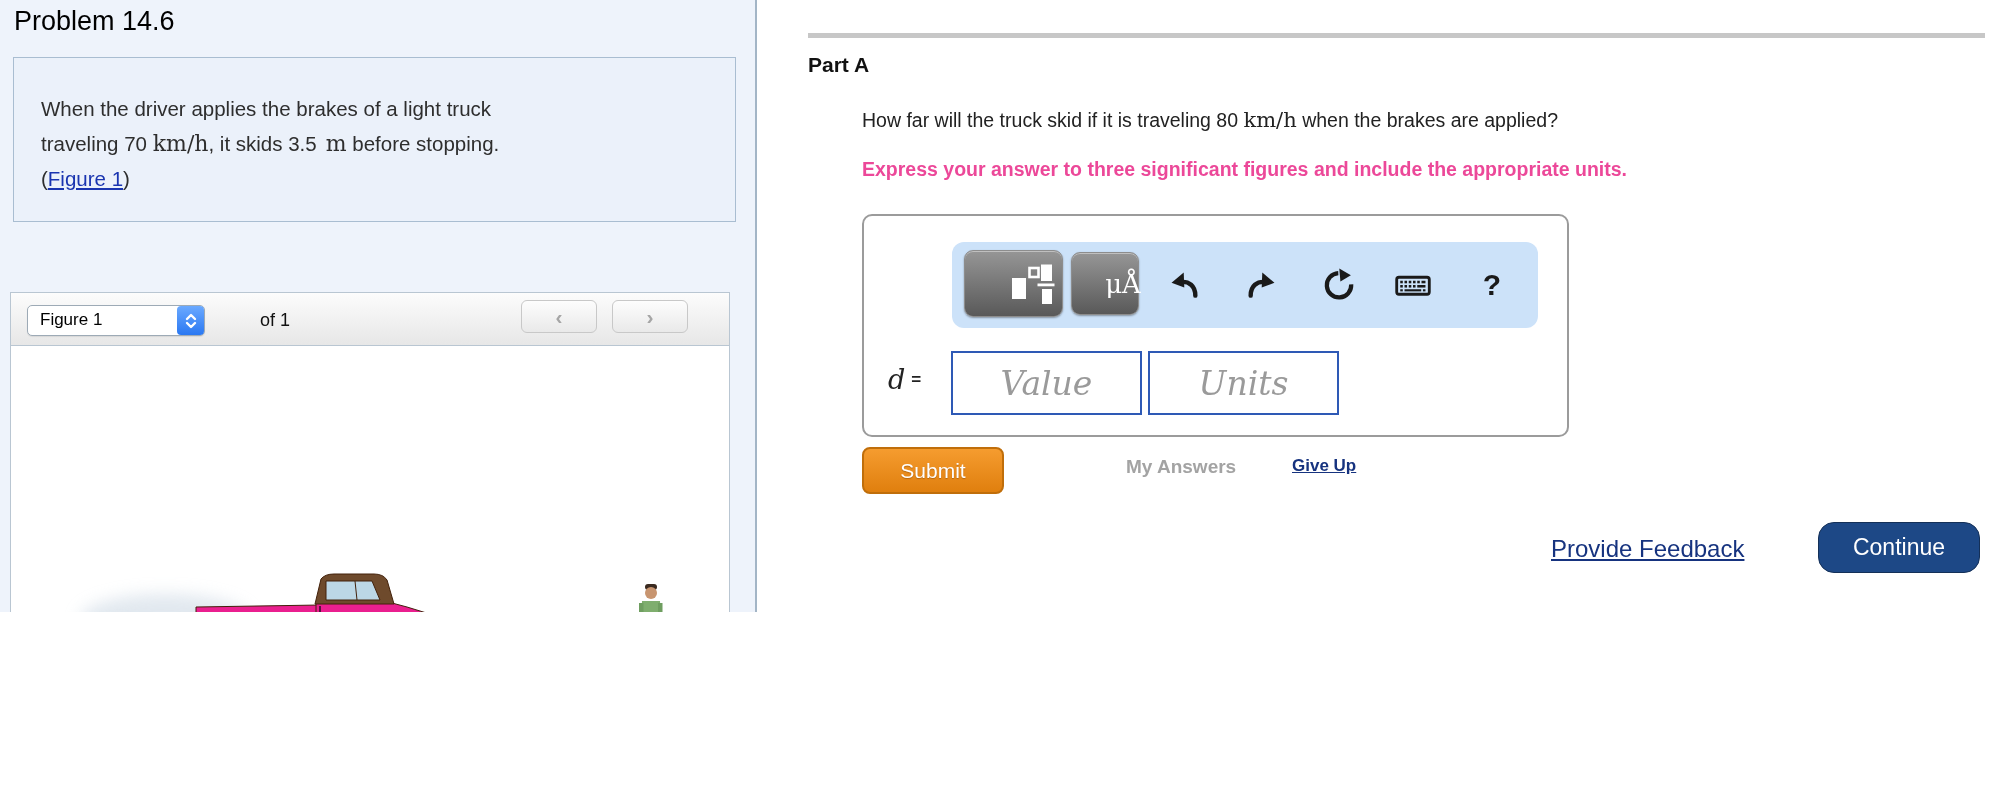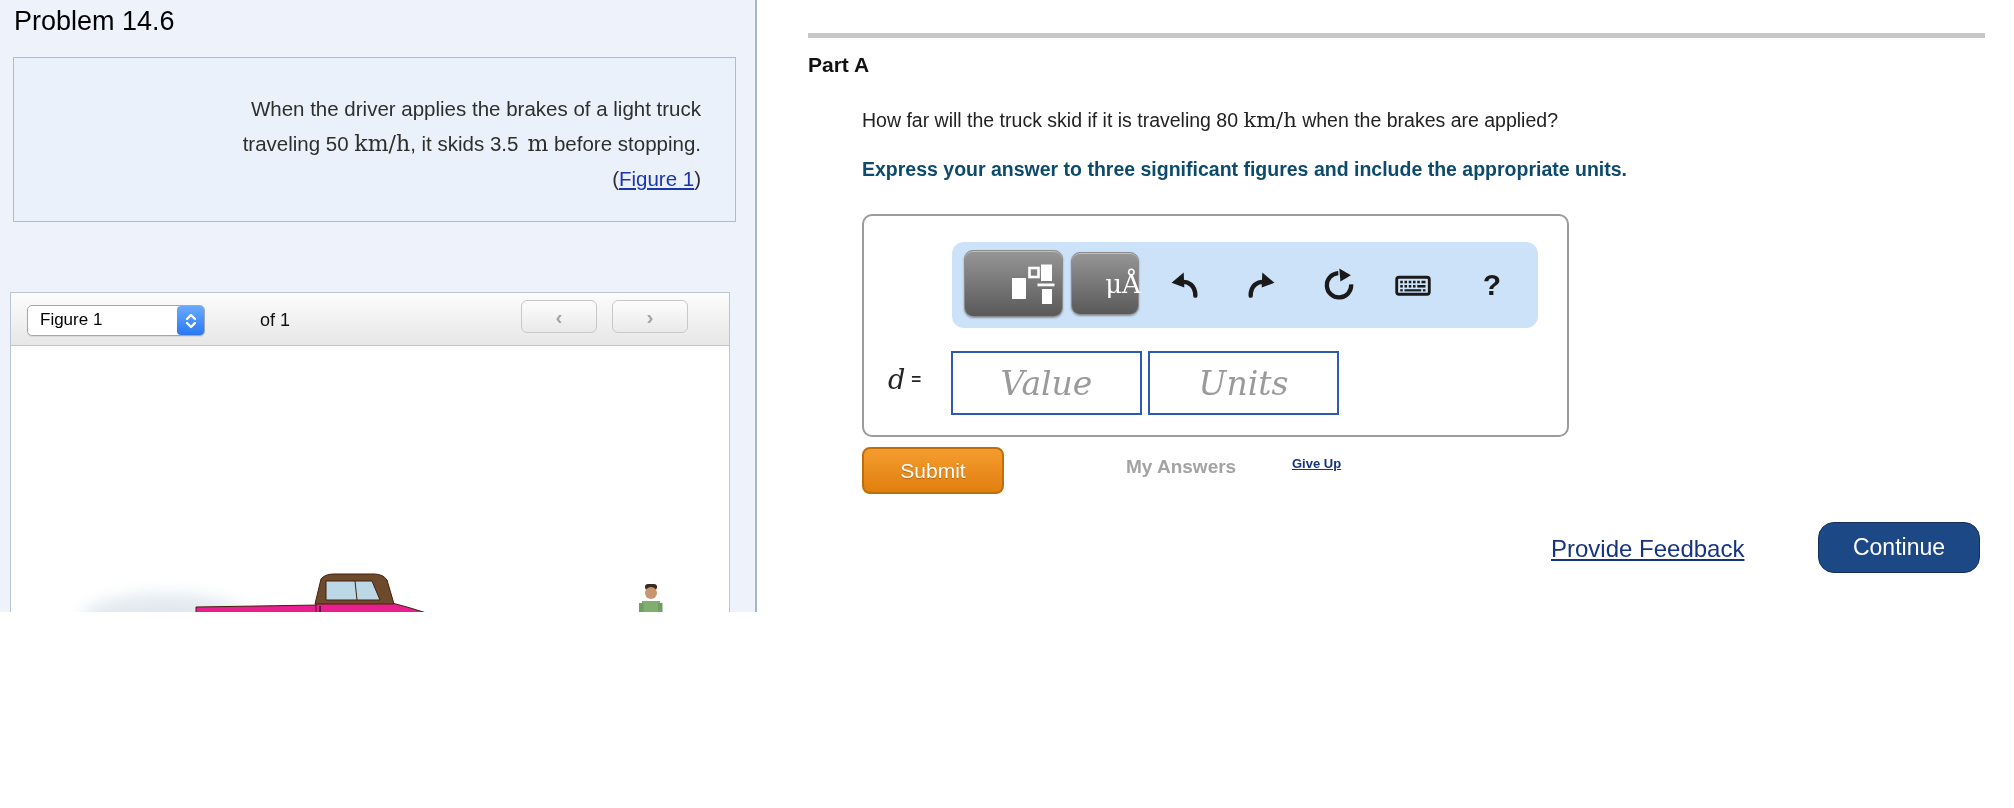--- a/index.html
+++ b/index.html
@@ -15,21 +15,21 @@
   .left-panel { position:absolute; left:0; top:0; width:755px; height:808px; background:#eef3fb; }
   .panel-divider { position:absolute; left:755px; top:0; width:2px; height:808px; background:#a3b5c6; }
   .problem-title { position:absolute; left:14px; top:6px; font-size:27px; color:#000; }
 
   .problem-box {
     position:absolute; left:13px; top:57px; width:723px; height:165px;
     background:#ebf1fa; border:1px solid #a9bdd1;
   }
   .problem-text {
     position:absolute; left:27px; top:33px; width:660px;
-    font-size:20.5px; line-height:35px; color:#2e2e2e;text-align:right;
+    font-size:20.5px; line-height:35px; color:#2e2e2e;
   }
   .problem-text .serif { font-size:22px; }
   .figure-link { color:#1a35b0; text-decoration:underline; cursor:pointer; }
 
   .figure-bar {
     position:absolute; left:10px; top:292px; width:720px; height:54px;
     background:linear-gradient(180deg,#fcfcfc,#e7e7e7);
     border:1px solid #b9c6d2;
   }
   .figure-select {
@@ -57,21 +57,21 @@
     position:absolute; left:10px; top:346px; width:720px; height:462px;
     background:#fff; border-left:1px solid #b9c6d2; border-right:1px solid #b9c6d2;
   }
   .figure-svg { position:absolute; left:10px; top:520px; }
 
   
   .top-rule { position:absolute; left:808px; top:33px; width:1177px; height:5px; background:#c7c7c7; }
   .part-heading { position:absolute; left:808px; top:53px; font-size:21px; font-weight:bold; color:#111; }
   .question-line { position:absolute; left:862px; top:108px; font-size:19.5px; color:#222; }
   .question-line .serif { font-size:21px; }
-  .instruction-line { position:absolute; left:862px; top:158px; font-size:19.5px; font-weight:bold; color:#0c4a6e; }
+  .instruction-line { position:absolute; left:862px; top:158px; font-size:19.5px; font-weight:bold; color:#ec4899; }
 
   .answer-box {
     position:absolute; left:862px; top:214px; width:707px; height:223px;
     background:#fff; border:2px solid #9b9b9b; border-radius:10px;
   }
   .math-toolbar {
     position:absolute; left:88px; top:26px; width:586px; height:86px;
     background:#cce2f9; border-radius:12px;
   }
   .palette-btn {
@@ -104,21 +104,21 @@
 
   .submit-btn {
     position:absolute; left:862px; top:447px; width:142px; height:47px;
     background:linear-gradient(180deg,#f59c2f,#e07f0e);
     border:2px solid #c06e0a; border-radius:8px;
     color:#fff; font-size:21px; font-weight:normal;
     text-shadow:0 1px 1px rgba(120,60,0,0.45);
     display:flex; align-items:center; justify-content:center; cursor:pointer;
   }
   .my-answers { position:absolute; left:1126px; top:456px; font-size:19px; font-weight:bold; color:#a3a3a3; }
-  .give-up { position:absolute; left:1292px; top:456px; font-size:13px; font-weight:bold;
+  .give-up { position:absolute; left:1292px; top:456px; font-size:17px; font-weight:bold;
     color:#16337f; text-decoration:underline; cursor:pointer; }
   .provide-feedback { position:absolute; left:1551px; top:535px; font-size:24px;
     color:#16337f; text-decoration:underline; cursor:pointer; }
   .continue-btn {
     position:absolute; left:1818px; top:522px; width:162px; height:51px;
     background:#1d4886; border:1px solid #143058; border-radius:16px;
     color:#fff; font-size:23px;
     display:flex; align-items:center; justify-content:center; cursor:pointer;
   }
 </style>
@@ -128,21 +128,21 @@
 <div class="page">
 
   <div class="left-panel"></div>
   <div class="panel-divider"></div>
 
   <div class="problem-title">Problem 14.6</div>
 
   <div class="problem-box">
     <div class="problem-text">
       <span>When the driver applies the brakes of a light truck</span><br>
-      <span>traveling 50 </span><span class="serif">km/h</span><span>, it skids 3.5</span><span class="serif" style="margin-left:9px;">m</span><span> before stopping.</span><br>
+      <span>traveling 70 </span><span class="serif">km/h</span><span>, it skids 3.5</span><span class="serif" style="margin-left:9px;">m</span><span> before stopping.</span><br>
       <span>(</span><a class="figure-link">Figure 1</a><span>)</span>
     </div>
   </div>
 
   <div class="figure-bar"></div>
   <div class="figure-select">
     <span class="figure-select-label">Figure 1</span>
     <span class="figure-stepper">
       <svg width="16" height="18" viewBox="0 0 16 18">
         <polyline points="4,7 8,3 12,7" fill="none" stroke="#fff" stroke-width="2.4" stroke-linecap="round" stroke-linejoin="round"></polyline>

